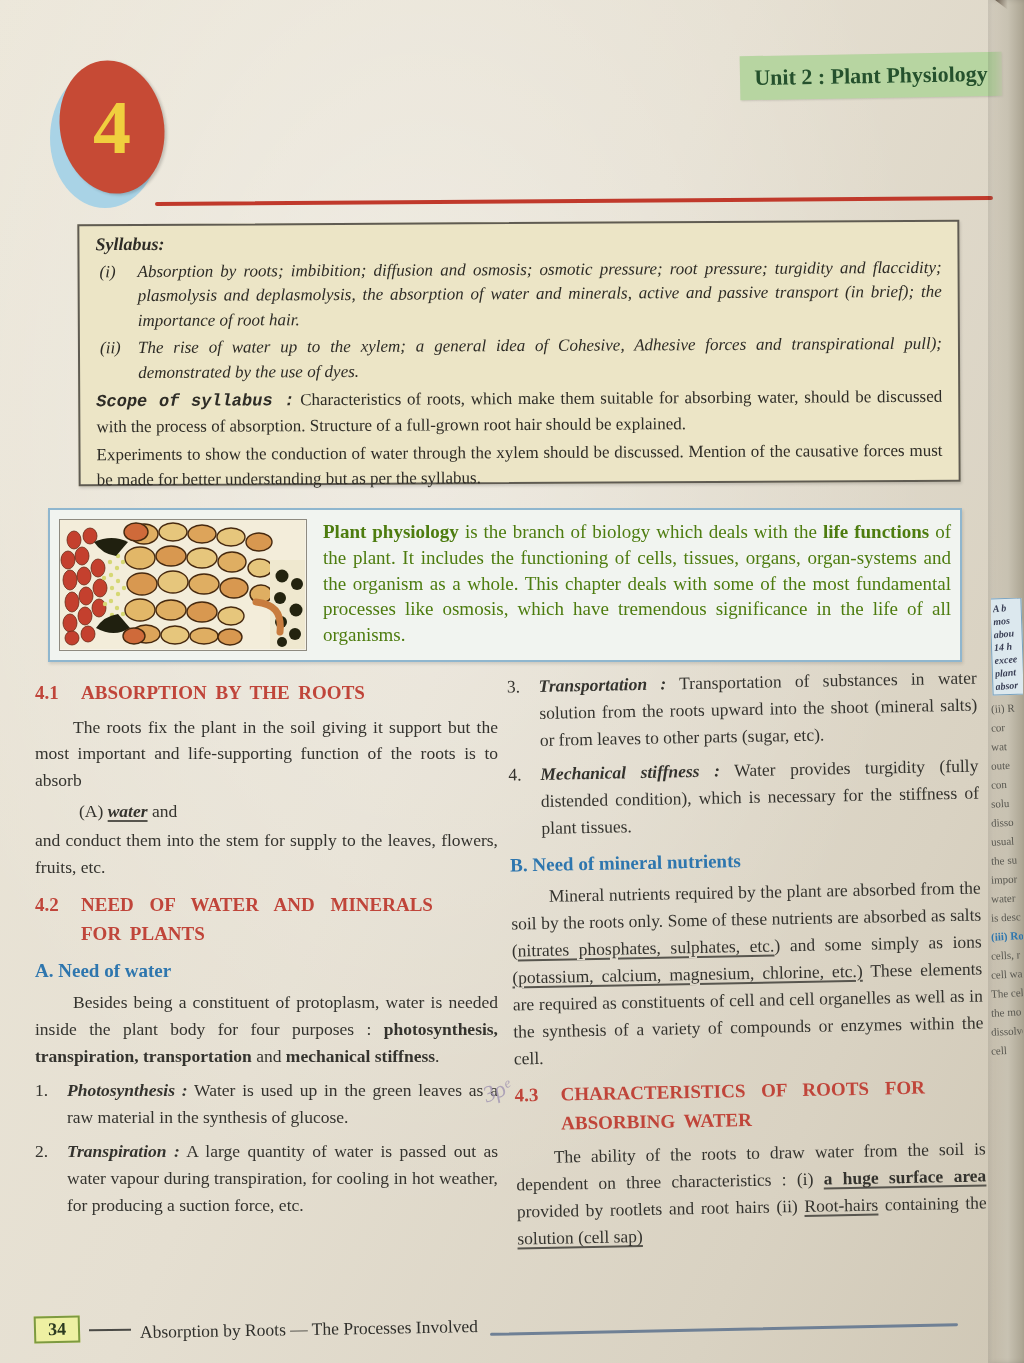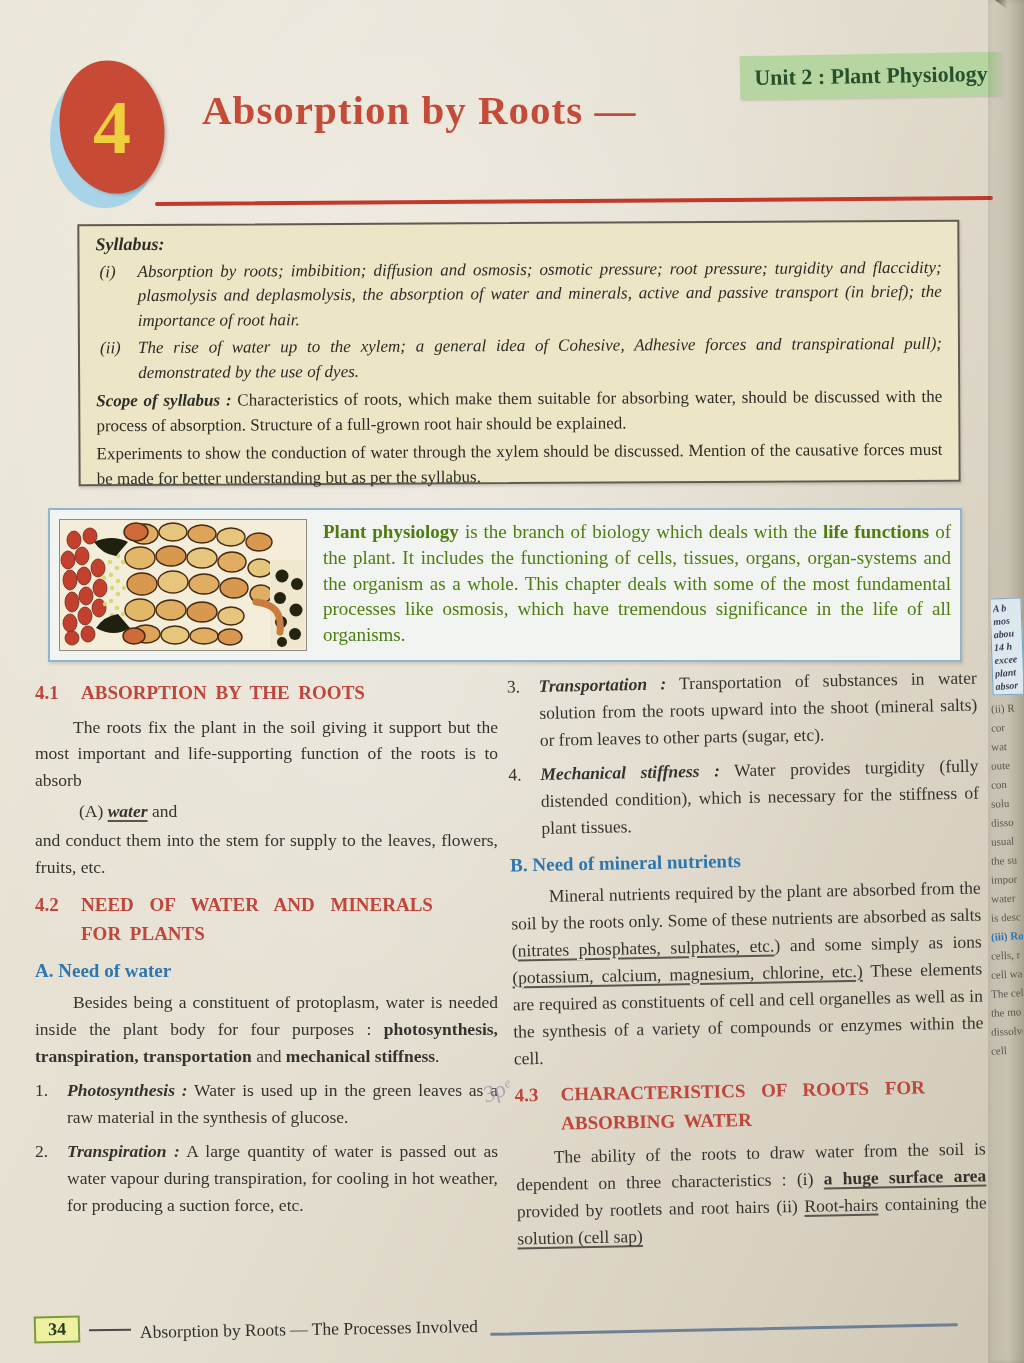--- a/index.html
+++ b/index.html
@@ -28,21 +28,21 @@
 
   
   .syllabus{position:absolute;left:78px;top:222px;width:882px;height:262px;background:#ece5c6;
     border:2px solid #5f5b52;padding:8px 16px 6px;transform:rotate(-0.3deg);font-size:17px;color:#2e2c26;
     box-shadow:1px 2px 3px rgba(0,0,0,0.15);}
   .syl-label{font-weight:bold;font-style:italic;font-size:18px;margin-bottom:5px;}
   .syl-item{display:flex;font-style:italic;line-height:1.44;margin-bottom:3px;}
   .syl-marker{flex:none;width:42px;padding-left:4px;}
   .syl-text{text-align:justify;flex:1;}
   .syl-scope,.syl-exp{line-height:1.44;text-align:justify;margin-top:4px;}
-  .scope-label{font-weight:bold;font-style:italic;}
+  .scope-label{font-weight:bold;font-style:italic;font-family:Liberation Mono, monospace;}
 
   
   .intro{position:absolute;left:48px;top:508px;width:914px;height:154px;background:#f1f4f0;
     border:2px solid #8fb6ce;display:flex;padding:9px;box-shadow:1px 2px 3px rgba(0,0,0,0.12);}
   .illus{flex:none;width:248px;height:132px;border:1.5px solid #8e8a80;background:#f6f2e6;margin-right:16px;overflow:hidden;}
   .intro-text{font-size:19px;line-height:1.36;text-align:justify;color:#4d7c0f;flex:1;}
 
   
   .col{position:absolute;font-size:17.5px;line-height:1.54;color:#34332e;text-align:justify;}
   .col-left{left:35px;top:668px;width:463px;}
@@ -88,21 +88,20 @@
 
 <div class="page">
 
   <div class="corner-shadow"></div>
 
   <div class="unit-band">Unit 2 : Plant Physiology</div>
   <div class="badge-blue"></div>
   <div class="badge-red">
     <span>4</span>
   </div>
-  <div class="title1">Absorption by Roots —</div>
   <div class="title-rule"></div>
 
   <div class="syllabus">
     <div class="syl-label">Syllabus:</div>
     <div class="syl-item">
       <span class="syl-marker">(i)</span>
       <div class="syl-text">Absorption by roots; imbibition; diffusion and osmosis; osmotic pressure; root pressure; turgidity and flaccidity; plasmolysis and deplasmolysis, the absorption of water and minerals, active and passive transport (in brief); the importance of root hair.</div>
     </div>
     <div class="syl-item">
       <span class="syl-marker">(ii)</span>

